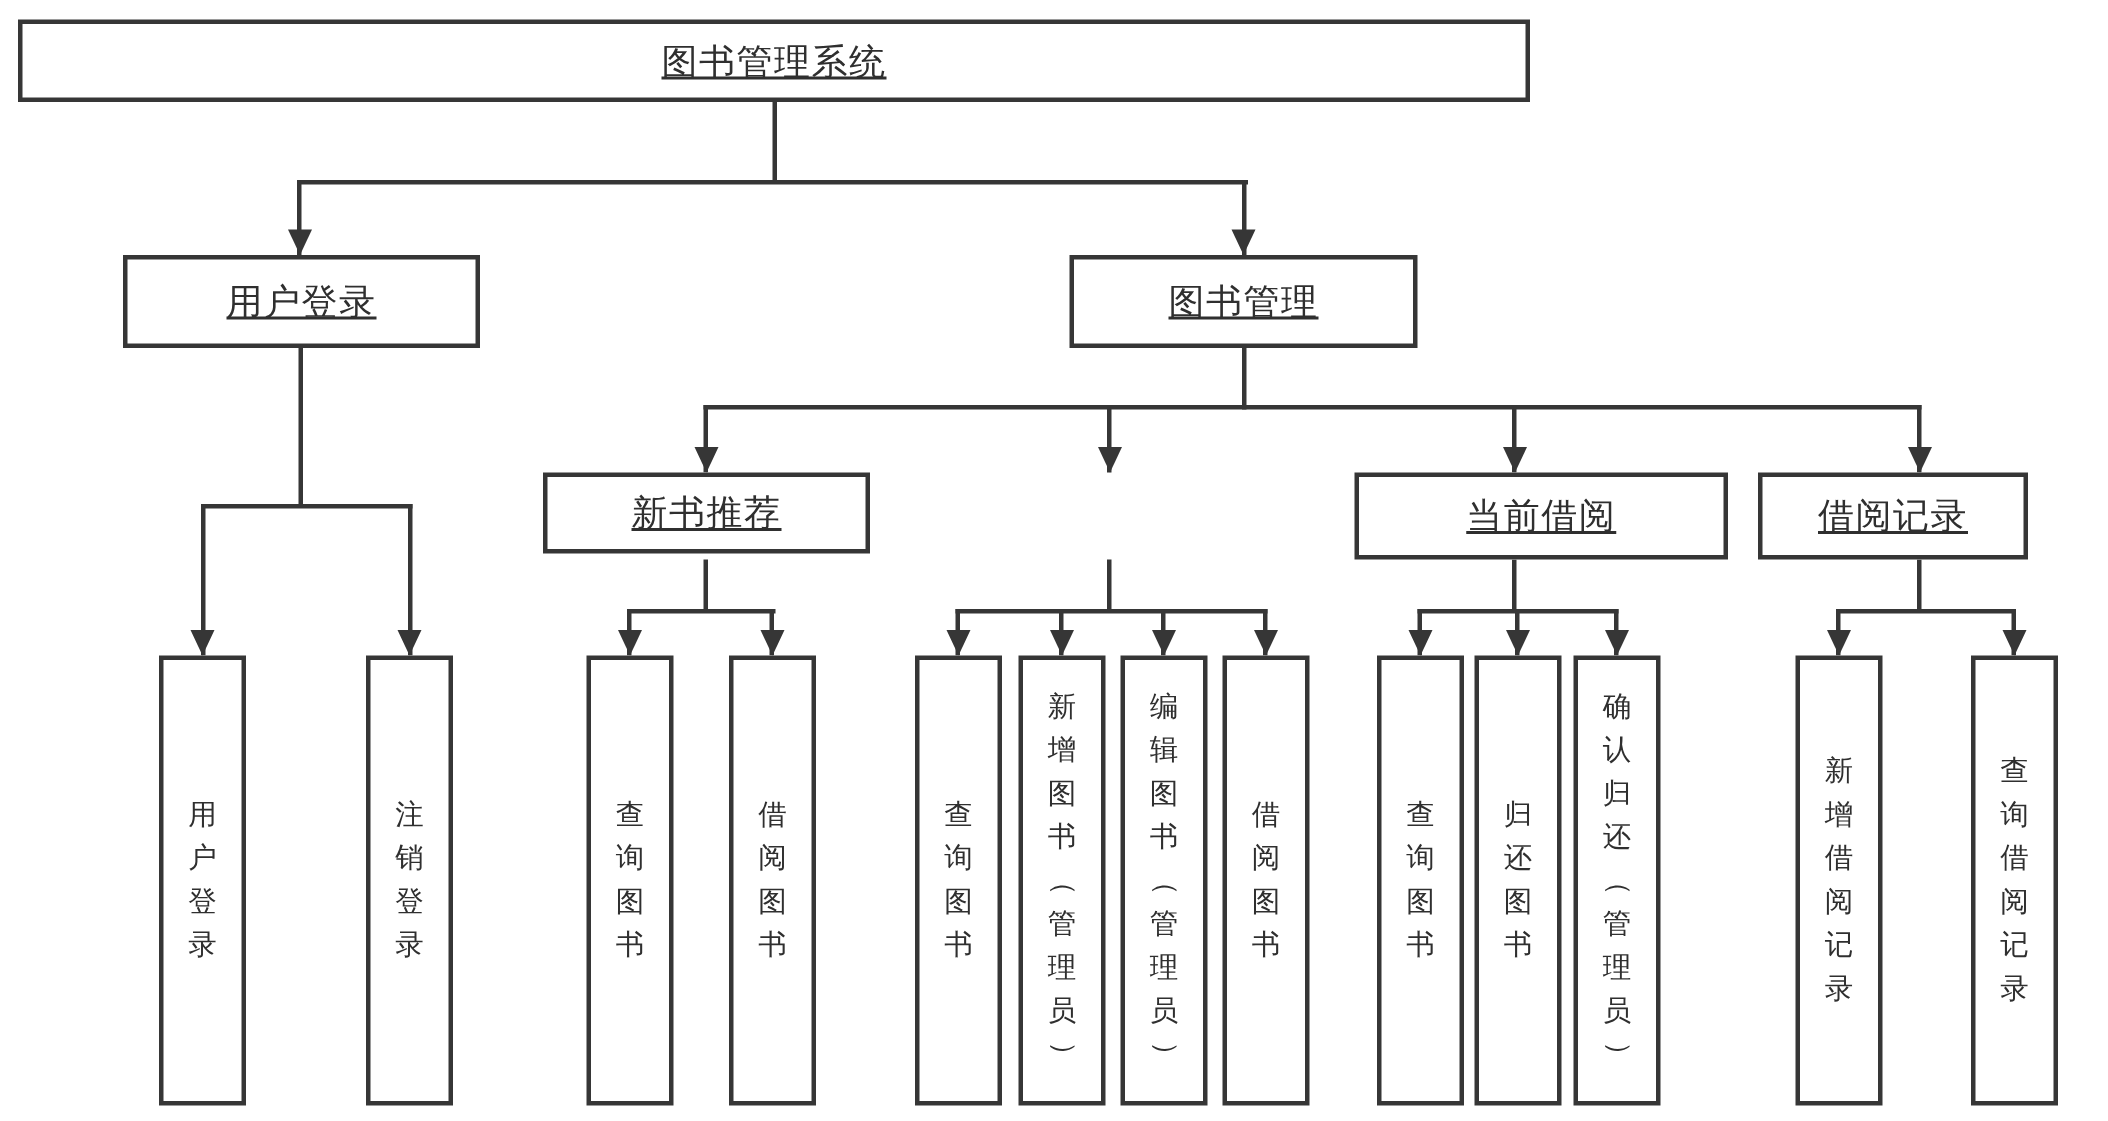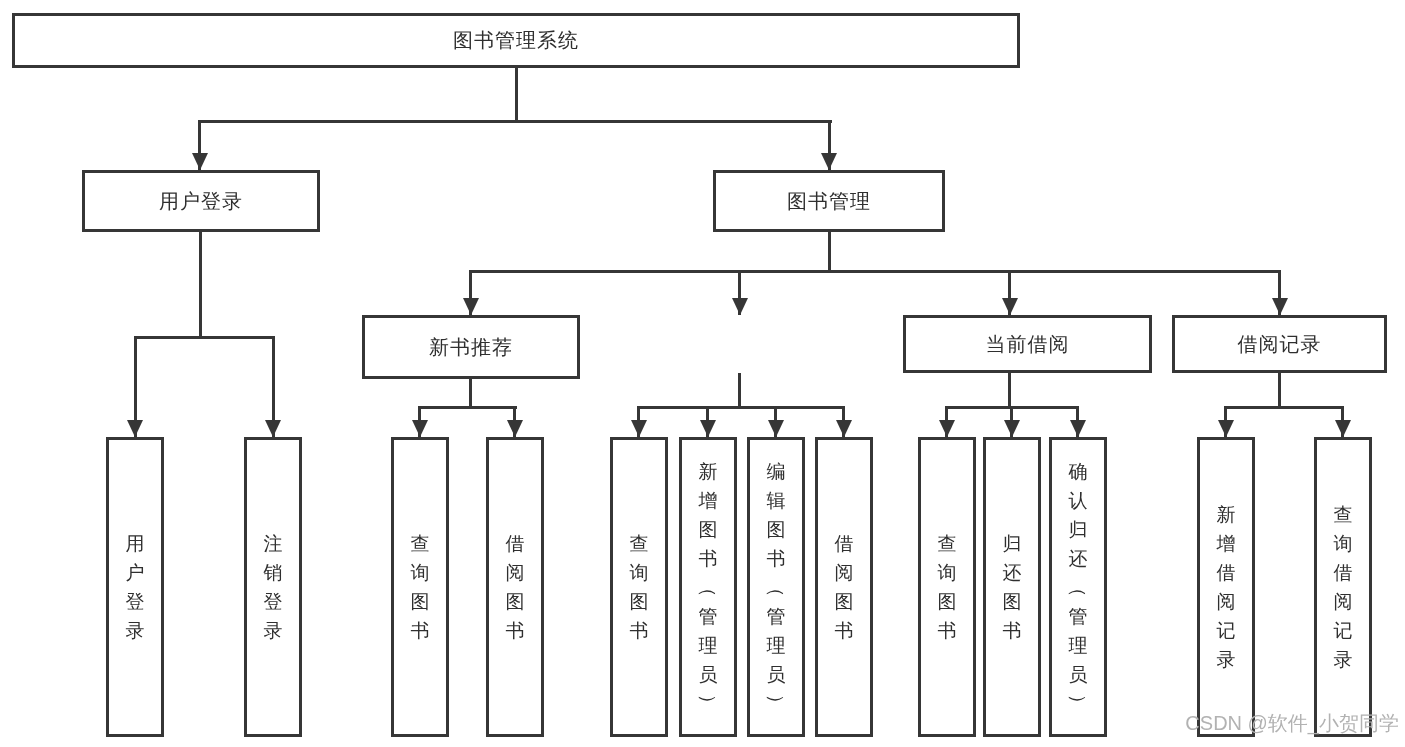--- a/index.html
+++ b/index.html
@@ -17,23 +17,24 @@
     color:var(--text);
     overflow:hidden;
   }
   
   .hbox{
     position:absolute;
     box-sizing:border-box;
     border:3px solid var(--line);
     background:var(--bg);
     display:flex;align-items:center;justify-content:center;
-    font-size:20px;
+    font-size:24px;
     letter-spacing:1px;
     z-index:2;
+    text-decoration:underline;
   }
   .vbox{
     position:absolute;
     top:437px;width:58px;height:300px;
     box-sizing:border-box;
     border:3px solid var(--line);
     background:var(--bg);
     display:flex;align-items:center;justify-content:center;
     z-index:2;
   }
@@ -131,27 +132,27 @@
     <span>图书管理系统</span>
   </div>
 
   <div class="hbox" style="left:713px;top:170px;width:232px;height:62px">
     <span>图书管理</span>
   </div>
   <div class="hbox" style="left:82px;top:170px;width:238px;height:62px">
     <span>用户登录</span>
   </div>
 
-  <div class="hbox" style="left:362px;top:315px;width:218px;height:64px">
+  <div class="hbox" style="left:362px;top:315px;width:218px;height:54px">
     <span>新书推荐</span>
   </div>
   <div class="hbox" style="left:903px;top:315px;width:249px;height:58px">
     <span>当前借阅</span>
   </div>
-  <div class="hbox" style="left:1172px;top:315px;width:215px;height:58px">
+  <div class="hbox" style="left:1172px;top:315px;width:180px;height:58px">
     <span>借阅记录</span>
   </div>
 
   <div class="vbox" style="left:106px">
     <div class="vtext">
         <span class="vchar">用</span>
         <span class="vchar">户</span>
         <span class="vchar">登</span>
         <span class="vchar">录</span>
       </div>
@@ -269,15 +270,14 @@
     <div class="vtext">
         <span class="vchar">查</span>
         <span class="vchar">询</span>
         <span class="vchar">借</span>
         <span class="vchar">阅</span>
         <span class="vchar">记</span>
         <span class="vchar">录</span>
       </div>
   </div>
 
-  <div class="watermark">CSDN @软件_小贺同学</div>
 
 </div>
 
 </body></html>

